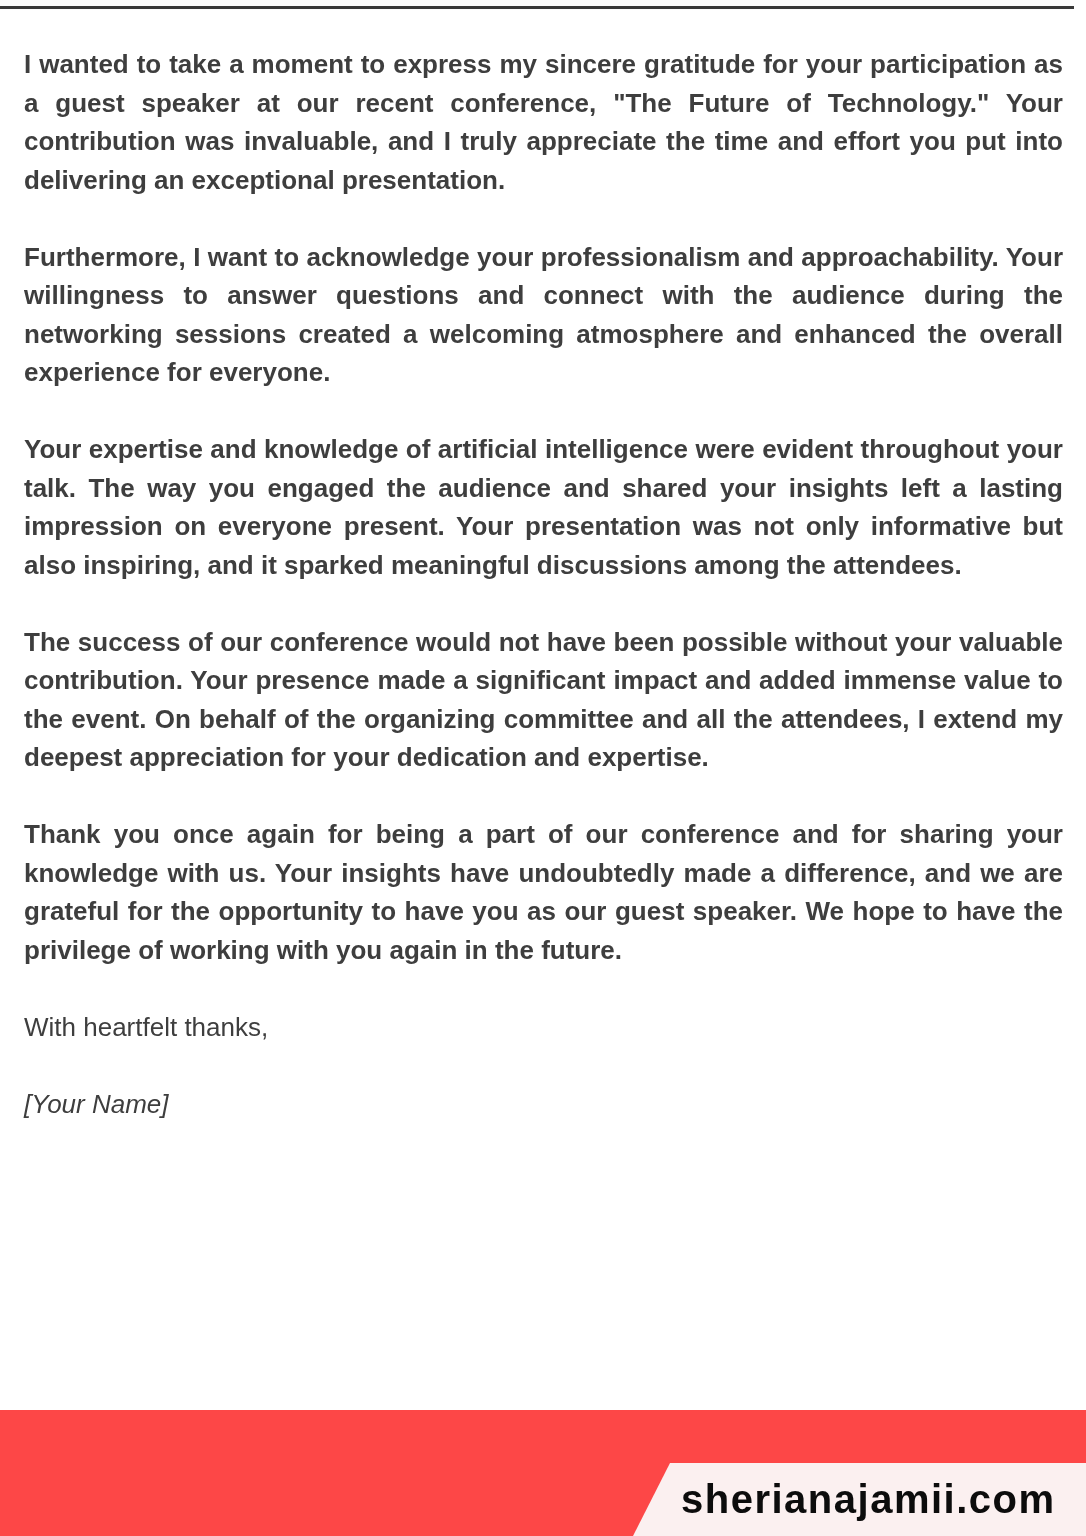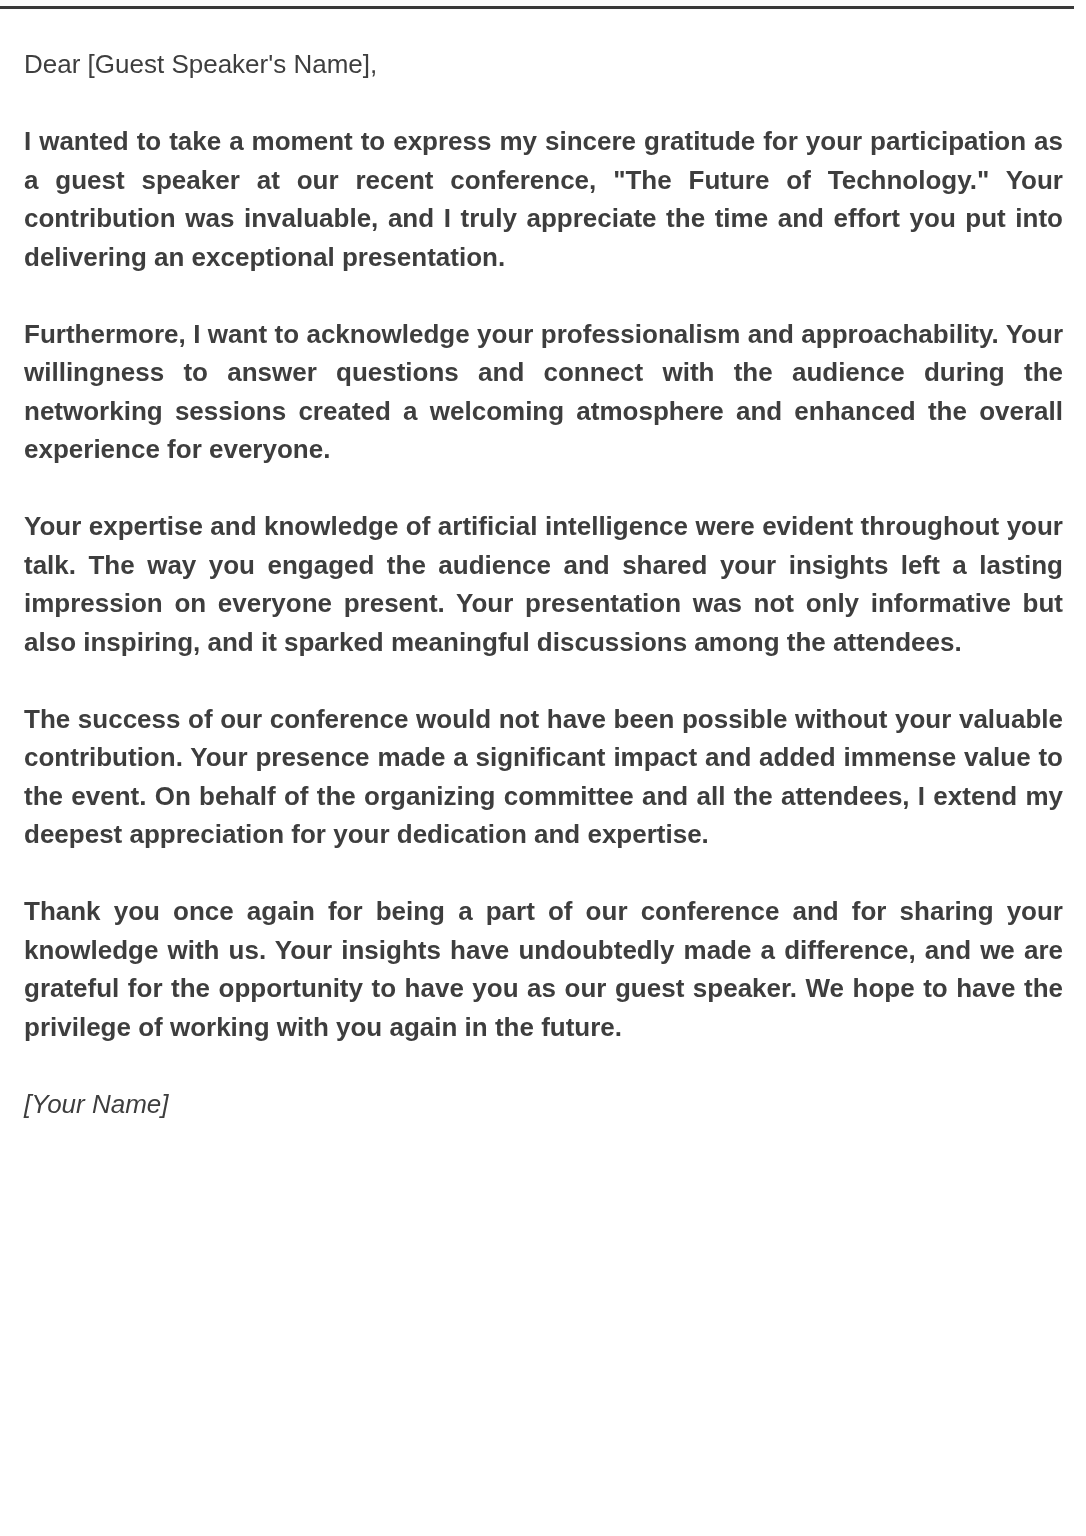--- a/index.html
+++ b/index.html
@@ -68,23 +68,28 @@
 </style>
 </head>
 <body>
 
 <div class="page">
 
 
   <div class="divider"></div>
 
   <div class="letter">
-    <p class="salutation">Dear [Guest Speaker's Name],</p>
     <p class="para">I wanted to take a moment to express my sincere gratitude for your participation as a guest speaker at our recent conference, "The Future of Technology." Your contribution was invaluable, and I truly appreciate the time and effort you put into delivering an exceptional presentation.</p>
     <p class="para">Furthermore, I want to acknowledge your professionalism and approachability. Your willingness to answer questions and connect with the audience during the networking sessions created a welcoming atmosphere and enhanced the overall experience for everyone.</p>
     <p class="para">Your expertise and knowledge of artificial intelligence were evident throughout your talk. The way you engaged the audience and shared your insights left a lasting impression on everyone present. Your presentation was not only informative but also inspiring, and it sparked meaningful discussions among the attendees.</p>
     <p class="para">The success of our conference would not have been possible without your valuable contribution. Your presence made a significant impact and added immense value to the event. On behalf of the organizing committee and all the attendees, I extend my deepest appreciation for your dedication and expertise.</p>
     <p class="para">Thank you once again for being a part of our conference and for sharing your knowledge with us. Your insights have undoubtedly made a difference, and we are grateful for the opportunity to have you as our guest speaker. We hope to have the privilege of working with you again in the future.</p>
+    <p class="closing">With heartfelt thanks,</p>
     <p class="sig">[Your Name]</p>
   </div>
 
+  <div class="footer-band">
+    <div class="footer-label">
+      <span class="site">sherianajamii.com</span>
+    </div>
+  </div>
 
 </div>
 
 </body></html>

